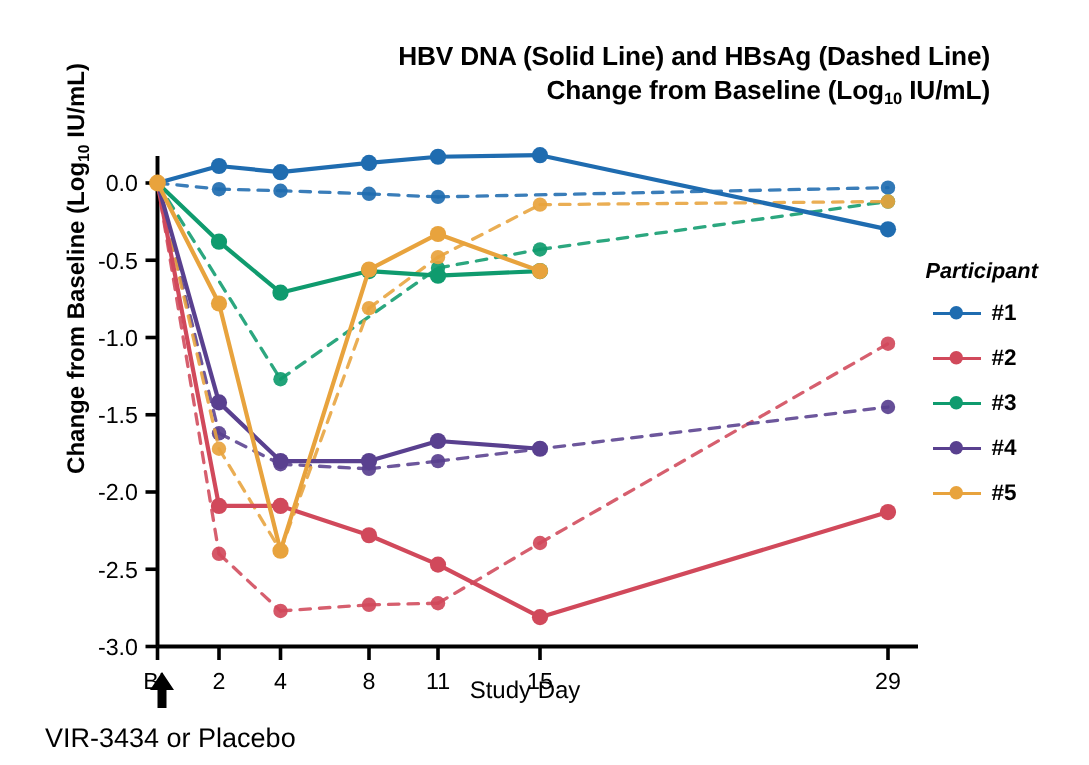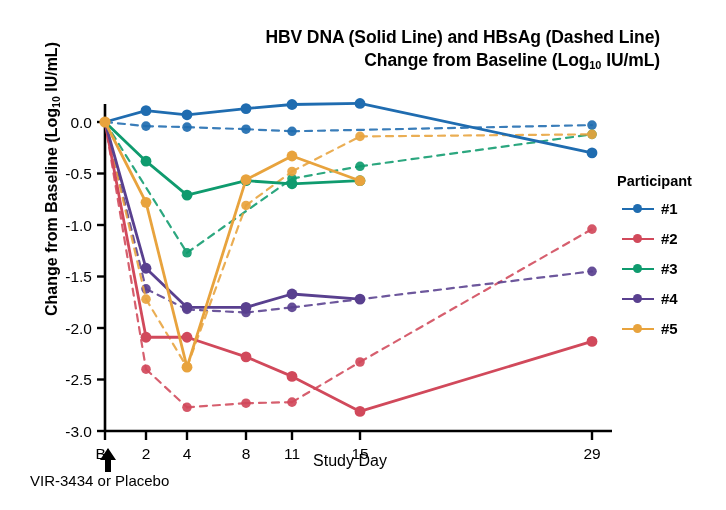--- a/index.html
+++ b/index.html
@@ -21,33 +21,33 @@
     transform:rotate(-90deg);transform-origin:center center;
     text-align:center;font-weight:bold;font-size:16px;white-space:nowrap;
   }
   .ylabel sub{font-size:10.5px;vertical-align:baseline;position:relative;top:3px;}
   .xlabel{
     position:absolute;left:250px;top:452px;width:200px;
     text-align:center;font-weight:normal;font-size:16px;
   }
   .tick-text{font-size:15.5px;font-family:"Liberation Sans",sans-serif;fill:#000;}
   .legend-title{
-    position:absolute;left:617px;top:173px;font-weight:bold;font-size:14.5px;
+    position:absolute;left:617px;top:173px;font-weight:bold;font-size:14.5px;font-style:italic;
   }
   .legend-row{position:absolute;left:622px;display:flex;align-items:center;gap:7px;}
   .legend-key{width:32px;height:12px;position:relative;}
   .legend-key .lk-line{
     position:absolute;top:5px;left:0;width:32px;height:2.6px;
   }
   .legend-key .lk-dot{
     position:absolute;top:1.6px;left:11px;width:9px;height:9px;border-radius:50%;
   }
   .legend-label{font-size:15px;font-weight:bold;}
   .annot{
-    position:absolute;left:30px;top:472px;font-size:15px;white-space:nowrap;
+    position:absolute;left:30px;top:482px;font-size:18px;white-space:nowrap;
   }
   .arrow-wrap{position:absolute;left:97px;top:447px;}
 </style>
 </head>
 <body>
 
 <div id="root">
 
   <div class="title">
     <span>HBV DNA (Solid Line) and HBsAg (Dashed Line)</span><br>

